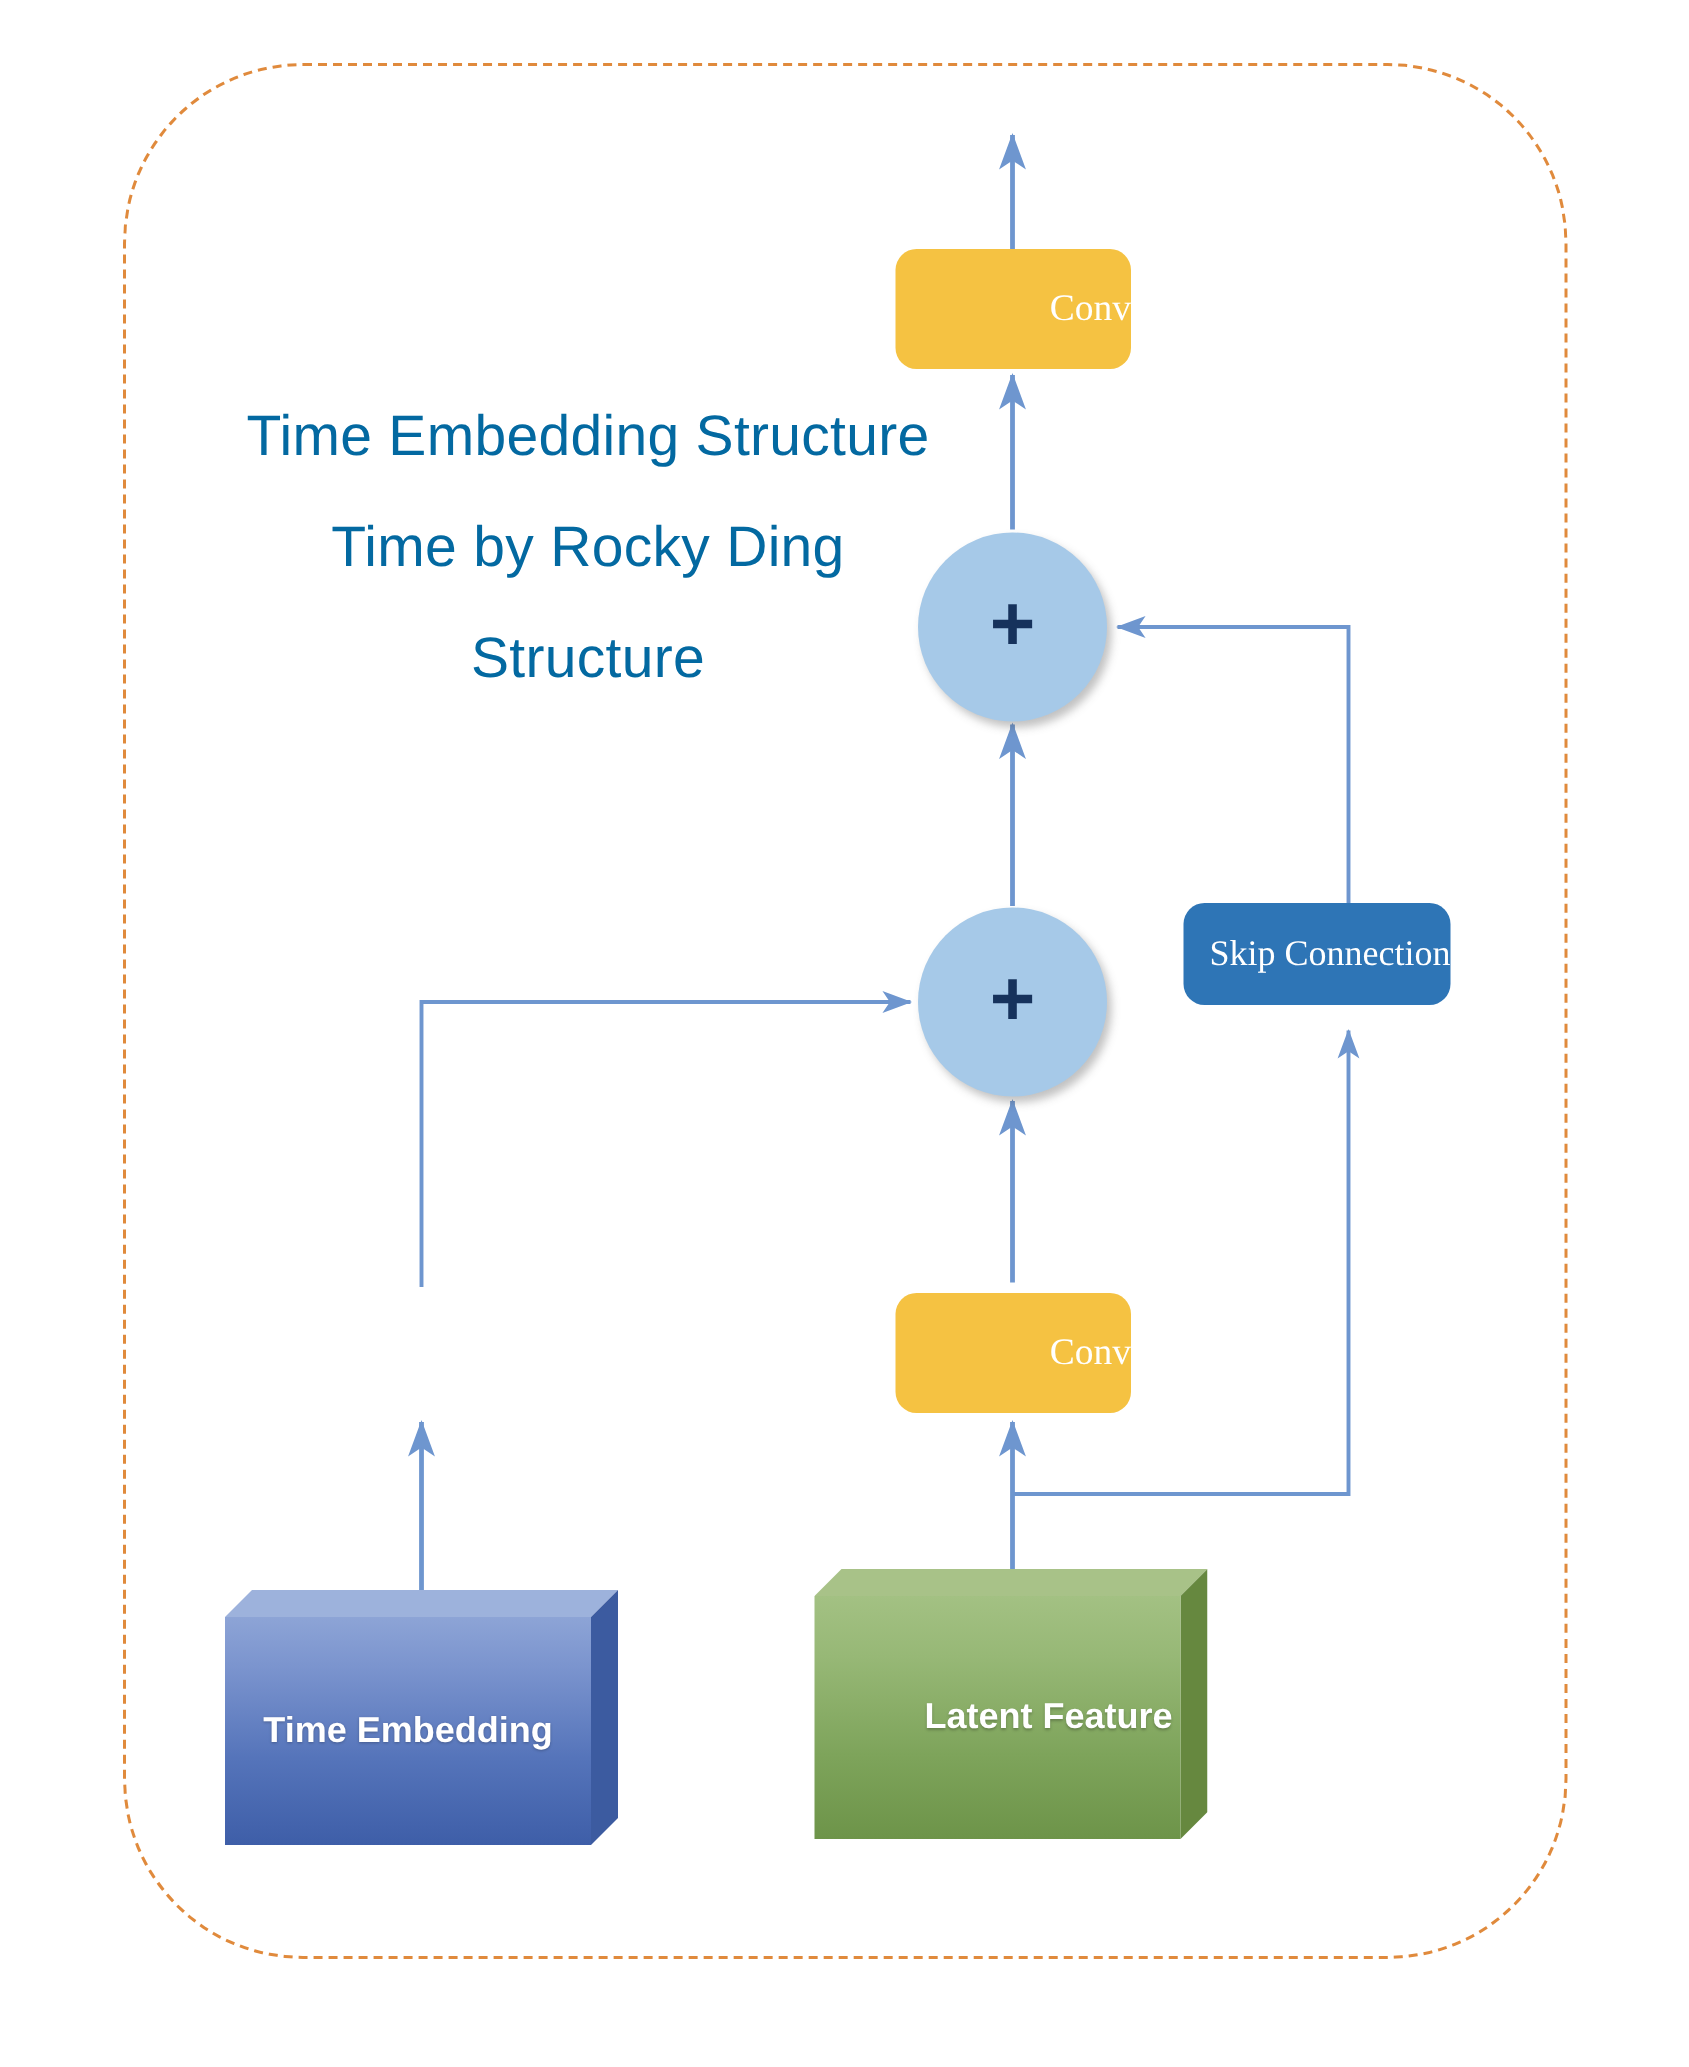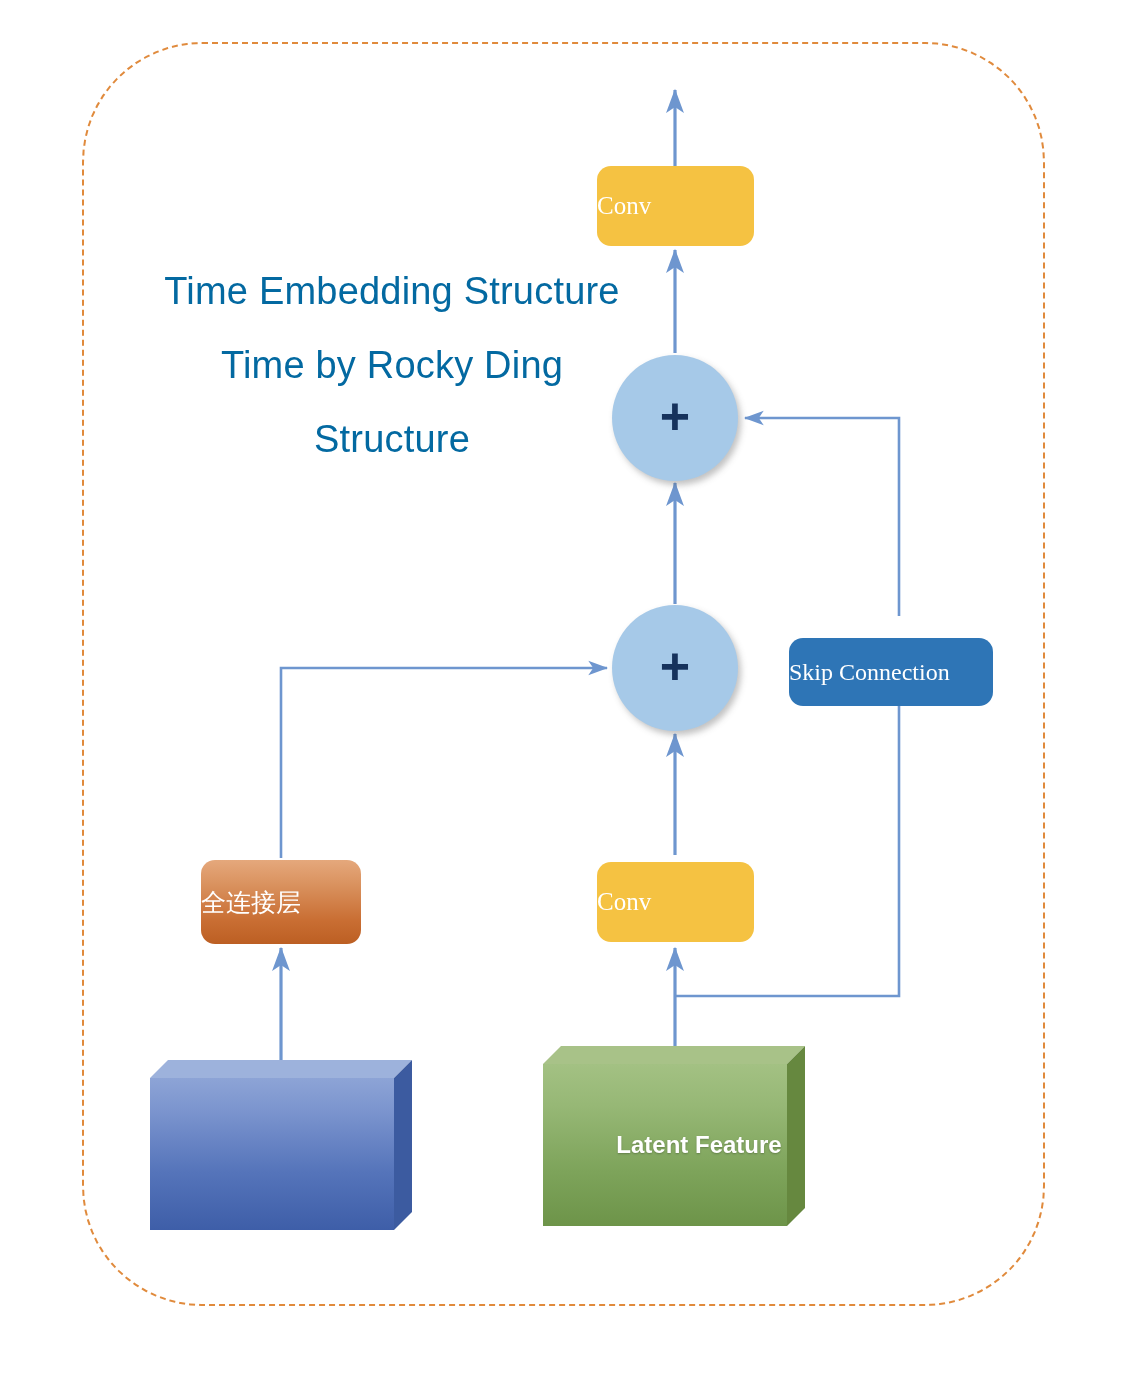--- a/index.html
+++ b/index.html
@@ -24,21 +24,21 @@
     text-align:center;color:#0369a1;
     font-family:"Liberation Sans", sans-serif;
     font-size:38px;line-height:1.0;letter-spacing:0.2px;
   }
   .title-line{margin:0 0 36px 0;white-space:nowrap;}
   .title-line:last-child{margin-bottom:0;}
 
   
   .rbox{
     position:absolute;border-radius:14px;display:flex;
-    align-items:center;justify-content:flex-start;
+    align-items:center;justify-content:flex-end;
     color:#ffffff;font-family:"Liberation Serif", serif;
     font-size:25px;white-space:nowrap;
   }
   .rbox.conv{background:#F5C242;}
   .rbox.skip{background:#2E75B6;font-size:24px;}
   .rbox.fc{
     background:linear-gradient(to bottom,#E5A87C 0%,#DA9360 28%,#C96E33 72%,#BC5F23 100%);
     font-family:"Liberation Sans", sans-serif;font-size:25px;
   }
 
@@ -113,41 +113,41 @@
   </div>
 
   <div class="plus-circle" style="left:612px;top:355px;width:126px;height:126px;">
     <span class="plus-glyph">+</span>
   </div>
 
   <div class="plus-circle" style="left:612px;top:605px;width:126px;height:126px;">
     <span class="plus-glyph">+</span>
   </div>
 
-  <div class="rbox skip" style="left:789px;top:638px;width:204px;height:68px;">
+  <div class="rbox skip" style="left:789px;top:602px;width:178px;height:68px;">
     <span>Skip Connection</span>
   </div>
 
-  <div class="rbox fc" style="left:201px;top:860px;width:160px;height:84px;">
-    <span>全连接层</span>
-  </div>
 
   <div class="rbox conv" style="left:597px;top:862px;width:157px;height:80px;">
     <span>Conv</span>
   </div>
 
   <div class="cube" style="left:150px;top:1060px;width:262px;height:170px;">
     <div class="face-top" style="top:0;left:0;width:262px;height:170px;">
       <svg width="262" height="170" viewBox="0 0 262 170" xmlns="http://www.w3.org/2000/svg">
         <polygon points="0,18 18,0 262,0 244,18" fill="#9DB2DC"></polygon>
         <polygon points="244,18 262,0 262,152 244,170" fill="#3C5BA0"></polygon>
       </svg>
     </div>
     <div class="face-front" style="top:18px;left:0;width:244px;height:152px;
                 background:linear-gradient(to bottom,#8DA4D6 0%,#7B94CE 22%,#5574BA 62%,#3E5EA8 100%);"></div>
+    <div class="cube-label" style="top:18px;left:0;width:244px;height:152px;">
+      <span>Time Embedding</span>
+    </div>
   </div>
 
   <div class="cube" style="left:543px;top:1046px;width:262px;height:180px;">
     <div class="face-top" style="top:0;left:0;width:262px;height:180px;">
       <svg width="262" height="180" viewBox="0 0 262 180" xmlns="http://www.w3.org/2000/svg">
         <polygon points="0,18 18,0 262,0 244,18" fill="#A8C288"></polygon>
         <polygon points="244,18 262,0 262,162 244,180" fill="#66883F"></polygon>
       </svg>
     </div>
     <div class="face-front" style="top:18px;left:0;width:244px;height:162px;

